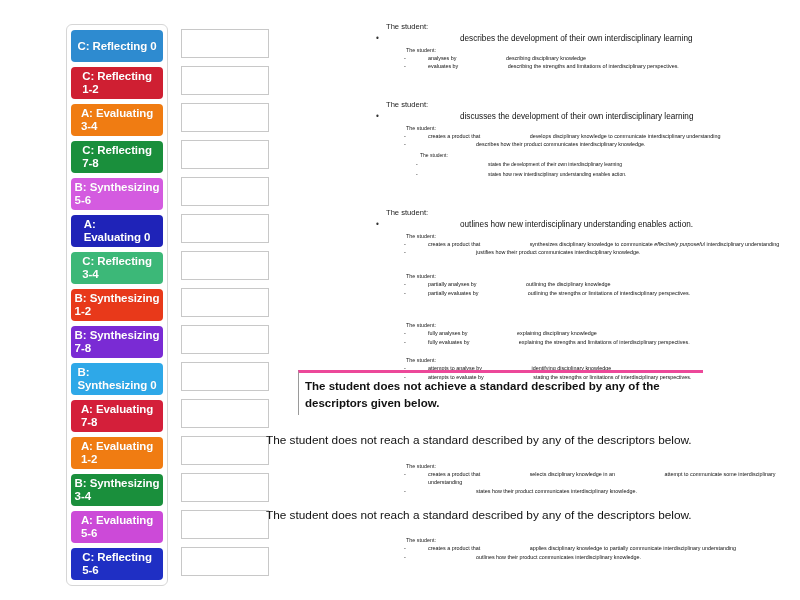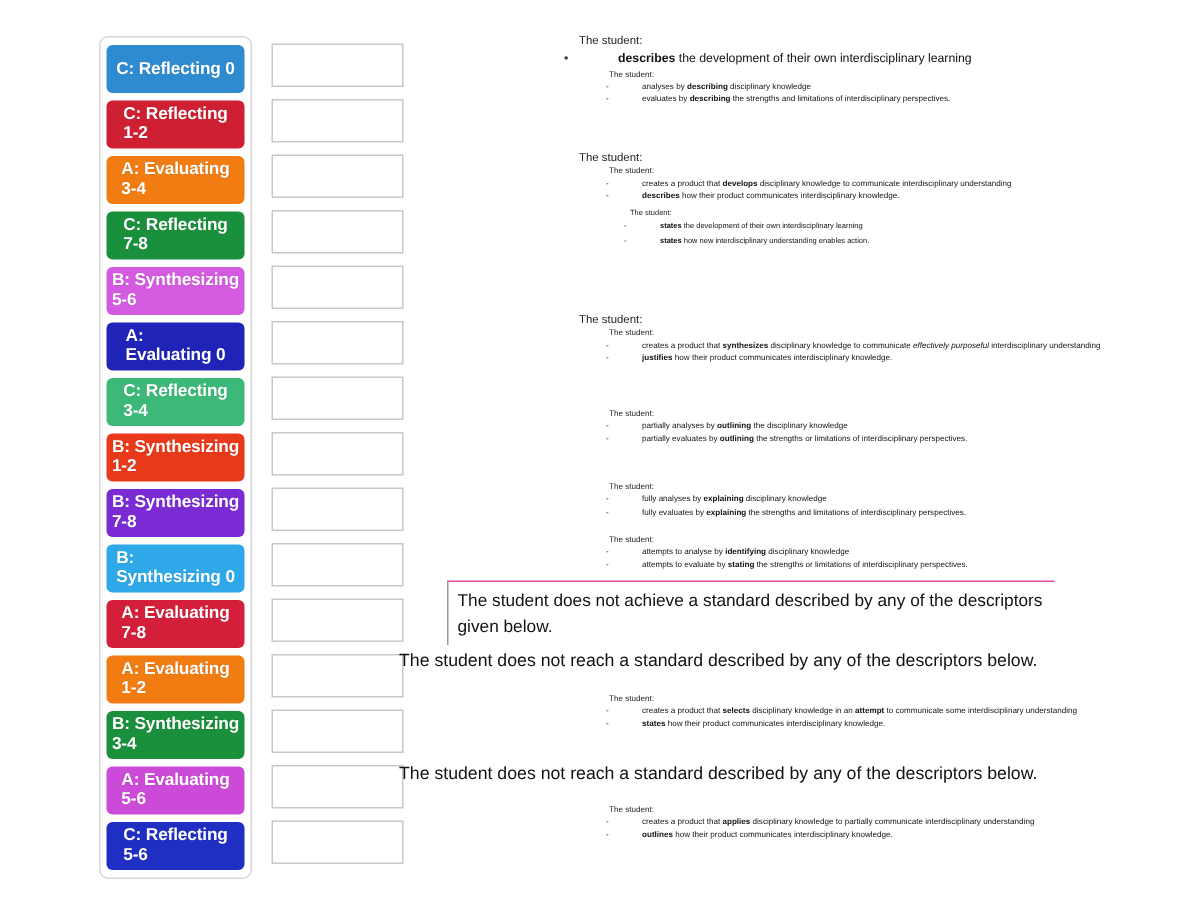--- a/index.html
+++ b/index.html
@@ -114,33 +114,34 @@
   }
   .lvl3 {
     font-size: 5.0px;
     line-height: 1.45;
     margin: 0 0 3px 0;
     padding-left: 54px;
     text-indent: -12px;
     color: #111;
   }
   .lvl3 .bullet { display:inline-block; width: 12px; }
-  b { font-weight: bold; }
+  b { font-weight: normal; margin-left: 48px; }
   i { font-style: italic; }
 
   
   #nostandard-box {
     position: absolute;
     left: 32px;
-    top: 365px;
+    top: 348px;
     width: 405px;
-    border-top: 1px solid #ec4899;
+    border-top: 3px solid #ec4899;
     border-left: 1px solid #9a9a9a;
     padding: 5px 0 4px 6px;
     box-sizing: border-box;
+    font-weight: bold;
   }
   #nostandard-box .txt {
     font-size: 11.5px;
     line-height: 1.45;
     color: #111;
   }
   .bigline {
     font-size: 11.8px;
     line-height: 1.4;
     color: #111;
@@ -204,30 +205,32 @@
   <div class="panel" style="left:120px; top:0px; width:400px;">
     <div class="stu-head">The student:</div>
     <div class="lvl1"><span class="bullet">•</span><b>describes</b><span> the development of their own interdisciplinary learning</span></div>
     <div class="lvl2-head">The student:</div>
     <div class="lvl2"><span class="bullet">-</span><span>analyses by </span><b>describing</b><span> disciplinary knowledge</span></div>
     <div class="lvl2"><span class="bullet">-</span><span>evaluates by </span><b>describing</b><span> the strengths and limitations of interdisciplinary perspectives.</span></div>
   </div>
 
   <div class="panel" style="left:120px; top:78px; width:400px;">
     <div class="stu-head">The student:</div>
+    <div class="lvl1"><span class="bullet">•</span><b>discusses</b><span> the development of their own interdisciplinary learning</span></div>
     <div class="lvl2-head">The student:</div>
     <div class="lvl2"><span class="bullet">-</span><span>creates a product that </span><b>develops</b><span> disciplinary knowledge to communicate interdisciplinary understanding</span></div>
     <div class="lvl2"><span class="bullet">-</span><b>describes</b><span> how their product communicates interdisciplinary knowledge.</span></div>
     <div class="lvl3-head">The student:</div>
     <div class="lvl3"><span class="bullet">-</span><b>states</b><span> the development of their own interdisciplinary learning</span></div>
     <div class="lvl3"><span class="bullet">-</span><b>states</b><span> how new interdisciplinary understanding enables action.</span></div>
   </div>
 
   <div class="panel" style="left:120px; top:186px; width:400px;">
     <div class="stu-head">The student:</div>
+    <div class="lvl1"><span class="bullet">•</span><b>outlines</b><span> how new interdisciplinary understanding enables action.</span></div>
     <div class="lvl2-head">The student:</div>
     <div class="lvl2"><span class="bullet">-</span><span>creates a product that </span><b>synthesizes</b><span> disciplinary knowledge to communicate </span><i>effectively purposeful</i><span> interdisciplinary understanding</span></div>
     <div class="lvl2"><span class="bullet">-</span><b>justifies</b><span> how their product communicates interdisciplinary knowledge.</span></div>
   </div>
 
   <div class="panel" style="left:120px; top:250px; width:400px;">
     <div class="lvl2-head">The student:</div>
     <div class="lvl2"><span class="bullet">-</span><span>partially analyses by </span><b>outlining</b><span> the disciplinary knowledge</span></div>
     <div class="lvl2"><span class="bullet">-</span><span>partially evaluates by </span><b>outlining</b><span> the strengths or limitations of interdisciplinary perspectives.</span></div>
   </div>

